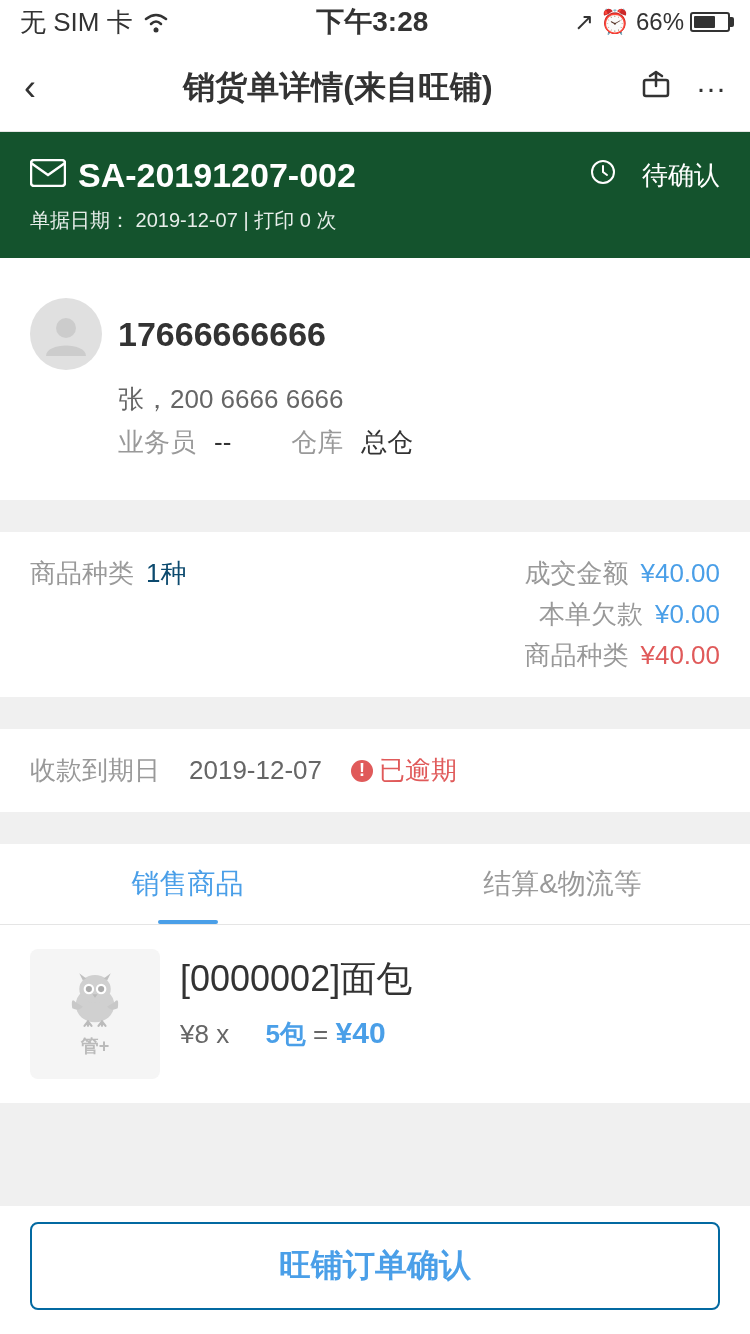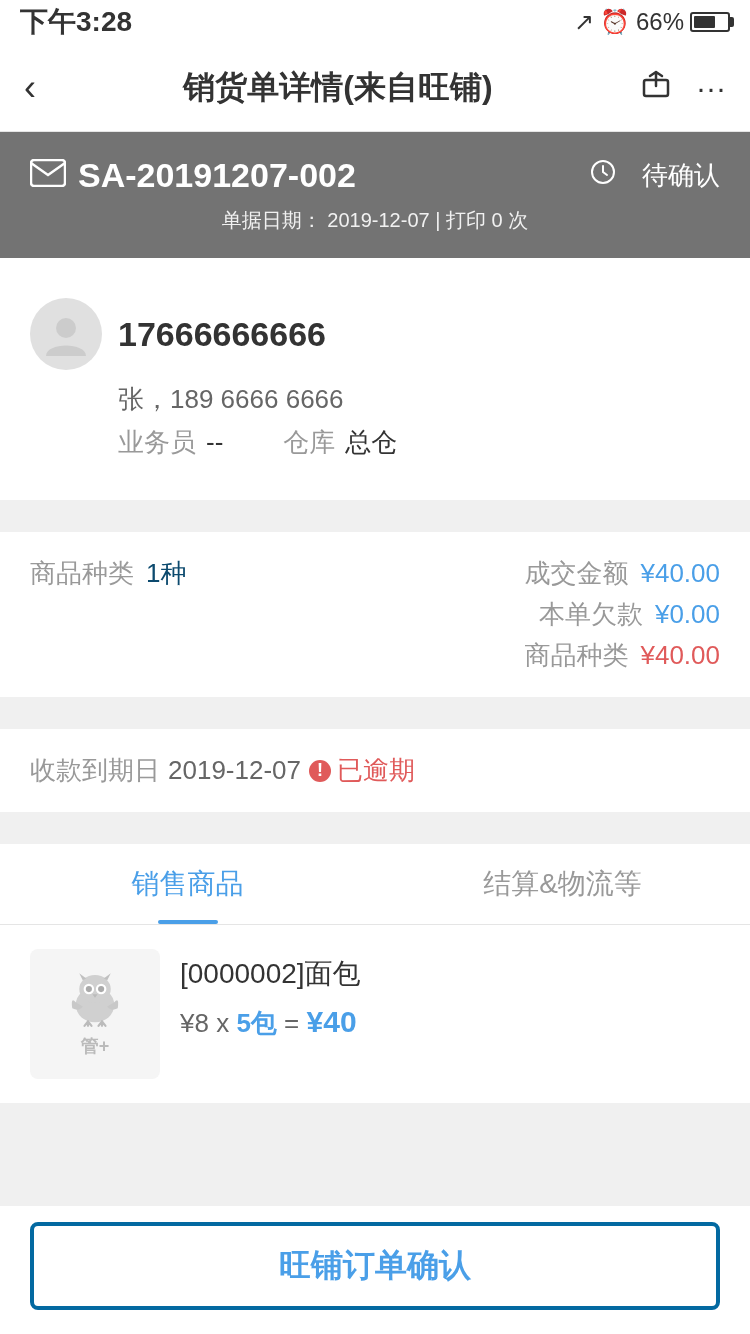--- a/index.html
+++ b/index.html
@@ -97,23 +97,22 @@
     }
     .nav-action-icon {
       font-size: 30px;
       color: #333;
       cursor: pointer;
     }
 
     
     .order-header {
       width: 100%;
-      background: #737373;
+      background: #14532d;
       padding: 24px 30px;
-      text-align: center;
     }
     .order-id-row {
       display: flex;
       align-items: center;
       justify-content: space-between;
       margin-bottom: 12px;
     }
     .order-id {
       font-size: 34px;
       font-weight: 700;
@@ -173,21 +172,21 @@
       display: flex;
       align-items: center;
       gap: 60px;
       margin-left: 88px;
       font-size: 26px;
       color: #666;
     }
     .meta-item {
       display: flex;
       align-items: center;
-      gap: 10px;
+      gap: 18px;
     }
     .meta-label { color: #999; }
     .meta-value { color: #333; }
     .section-divider {
       height: 16px;
       background: #f0f0f0;
     }
 
     
     .summary-section {
@@ -227,21 +226,21 @@
 
     
     .due-section {
       background: #fff;
       padding: 24px 30px;
       margin-bottom: 16px;
       font-size: 26px;
       color: #666;
       display: flex;
       align-items: center;
-      gap: 8px;
+      gap: 29px;
     }
     .due-label { color: #999; }
     .overdue-badge {
       display: flex;
       align-items: center;
       gap: 6px;
       color: #e05a5a;
       font-size: 26px;
     }
     .overdue-dot {
@@ -327,29 +326,29 @@
     .product-label {
       font-size: 18px;
       color: #bbb;
       font-weight: 600;
     }
     .product-info {
       flex: 1;
       padding-top: 6px;
     }
     .product-name {
-      font-size: 28px;
+      font-size: 36px;
       color: #333;
       margin-bottom: 12px;
     }
     .product-price {
       font-size: 26px;
       color: #666;
     }
-    .price-highlight { color: #4a9fe8; font-weight: 600; }
+    .price-highlight { color: #4a9fe8; font-weight: 600; margin-left: 29px; }
     .price-total { color: #4a9fe8; font-weight: 700; font-size: 30px; }
 
     
     .content-area {
       background: #f0f0f0;
       min-height: 200px;
       margin-bottom: 120px;
     }
 
     
@@ -357,36 +356,45 @@
       position: fixed;
       bottom: 0;
       left: 0;
       width: 750px;
       background: #fff;
       padding: 16px 30px 24px;
     }
     .confirm-btn {
       width: 100%;
       height: 88px;
-      border: 4px solid #0369a1;
+      border: 2px solid #0369a1;
       border-radius: 8px;
       background: #fff;
       color: #4a9fe8;
       font-size: 32px;
       font-weight: 600;
       cursor: pointer;
       display: flex;
       align-items: center;
       justify-content: center;
     }
   </style>
 </head>
 <body>
 
 <div class="status-bar">
+  <div class="status-left">
+    <span>无 SIM 卡</span>
+    <svg width="30" height="22" viewBox="0 0 30 22">
+      <path d="M15 18 Q15 18 15 18" stroke="#333" stroke-width="3" fill="none" stroke-linecap="round"></path>
+      <path d="M10 13 Q15 8 20 13" stroke="#333" stroke-width="2.5" fill="none" stroke-linecap="round"></path>
+      <path d="M5 8 Q15 0 25 8" stroke="#333" stroke-width="2.5" fill="none" stroke-linecap="round"></path>
+      <circle cx="15" cy="19" r="2.5" fill="#333"></circle>
+    </svg>
+  </div>
   <div class="status-center">下午3:28</div>
   <div class="status-right">
     <span>↗</span>
     <span>⏰</span>
     <span>66%</span>
     <div class="battery">
       <div class="battery-fill"></div>
     </div>
   </div>
 </div>
@@ -436,21 +444,21 @@
 <div class="customer-section">
   <div class="customer-row">
     <div class="avatar">
       <svg width="44" height="44" viewBox="0 0 44 44" fill="none">
         <circle cx="22" cy="16" r="10" fill="#ccc"></circle>
         <path d="M2 44 C2 30 42 30 42 44" fill="#ccc"></path>
       </svg>
     </div>
     <div class="customer-phone">17666666666</div>
   </div>
-  <div class="customer-name">张，189 6666 6666</div>
+  <div class="customer-name">张，200 6666 6666</div>
   <div class="customer-meta">
     <div class="meta-item">
       <span class="meta-label">业务员</span>
       <span class="meta-value">--</span>
     </div>
     <div class="meta-item">
       <span class="meta-label">仓库</span>
       <span class="meta-value">总仓</span>
     </div>
   </div>

